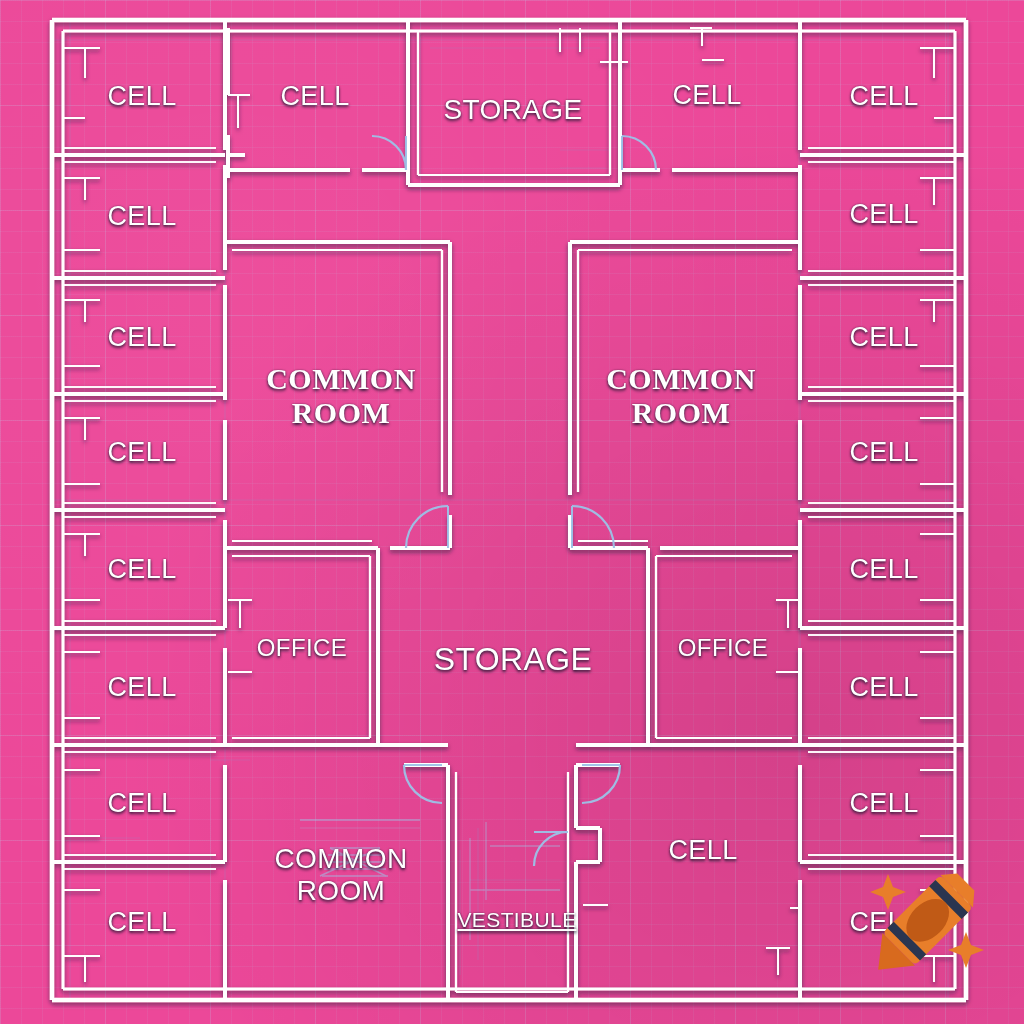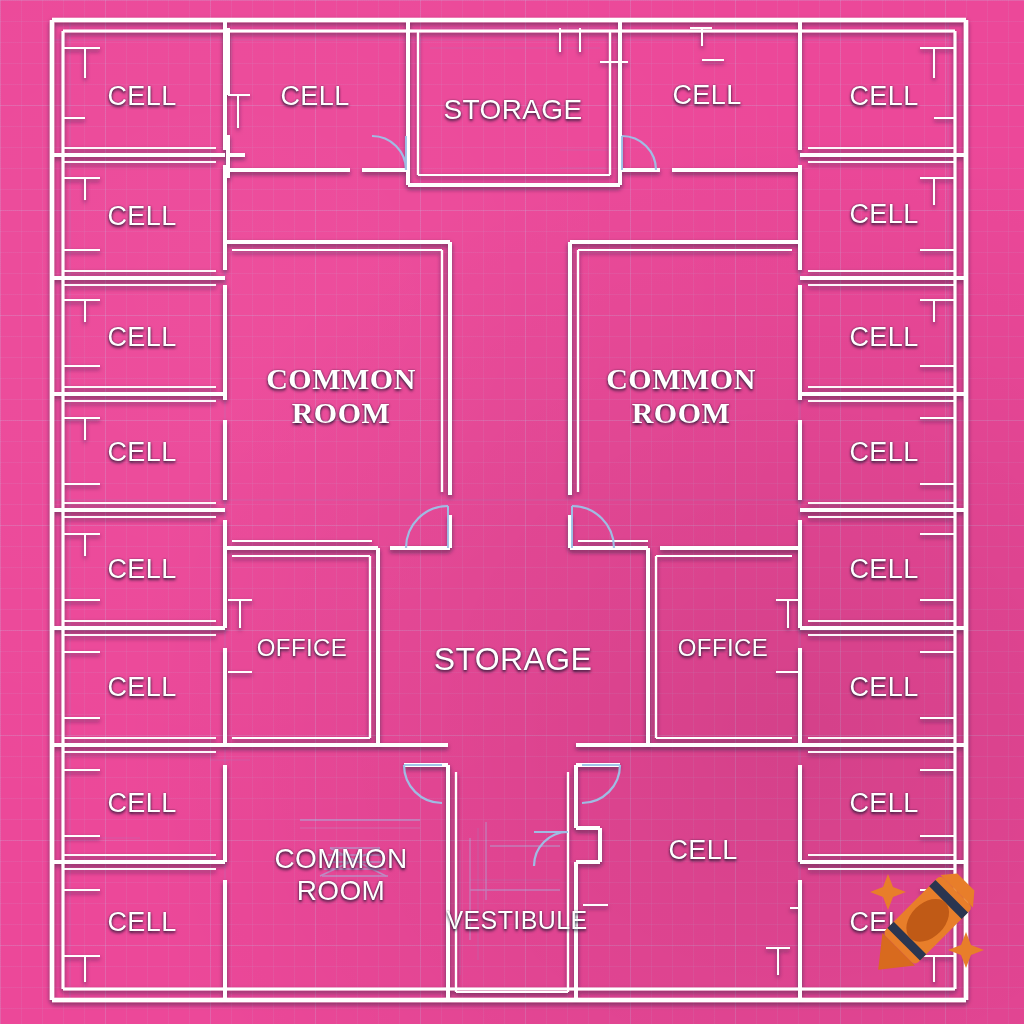--- a/index.html
+++ b/index.html
@@ -48,21 +48,21 @@
     pointer-events:none;
     transform:translate(-50%,-50%);
     font-weight:400;
   }
   .lbl-cell{font-size:27px;}
   .lbl-storage{font-size:28px;}
   .lbl-office{font-size:24px;}
   .lbl-security{font-size:32px;}
   .lbl-common{font-size:30px;font-family:"Liberation Serif", serif;font-weight:700;letter-spacing:.5px;}
   .lbl-common-plain{font-size:28px;}
-  .lbl-vestibule{font-size:25px;}
+  .lbl-vestibule{font-size:21px;text-decoration:underline;}
   
   #watermark{
     position:absolute;right:12px;bottom:28px;
     width:170px;height:150px;pointer-events:none;
   }
 </style>
 </head>
 <body>
 
 <div id="plan-root">

